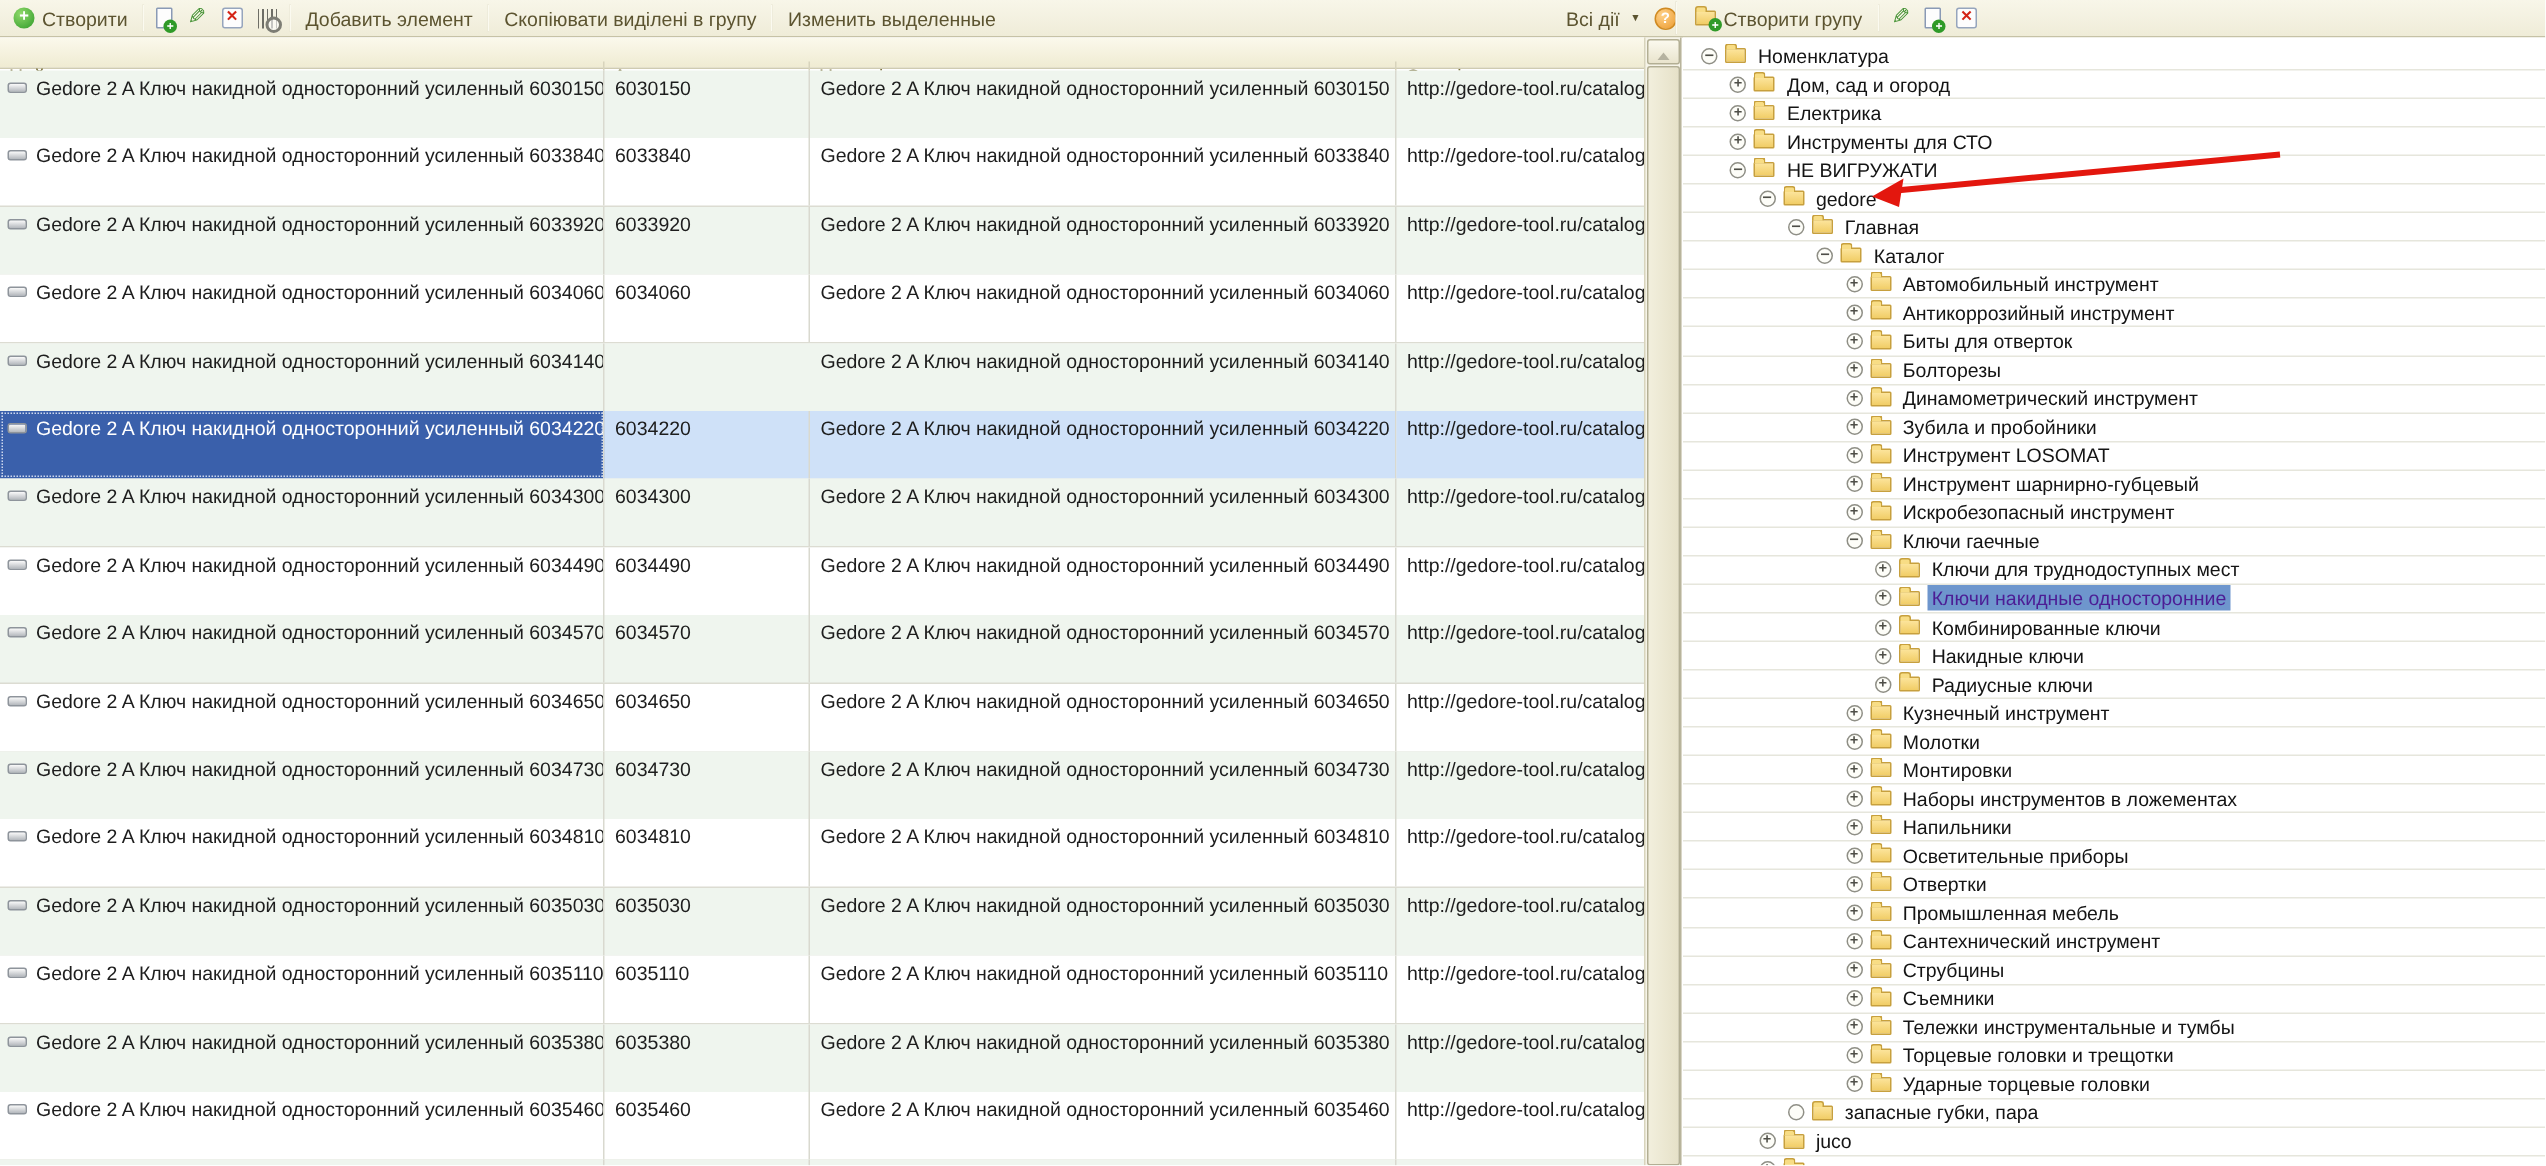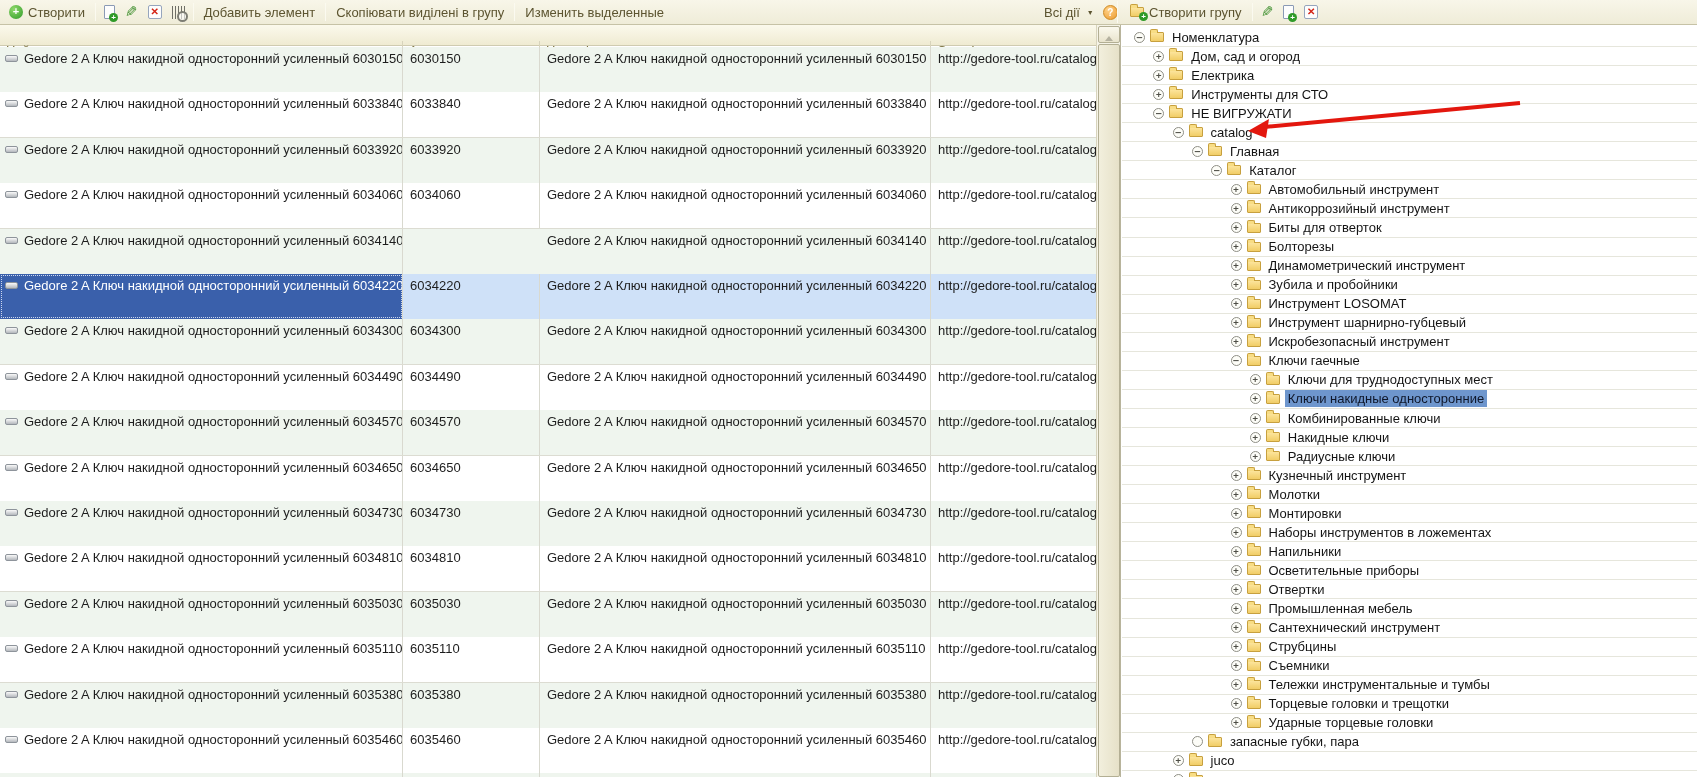--- a/index.html
+++ b/index.html
@@ -74,21 +74,21 @@
   .vs-thumb { position:absolute; left:1px; top:19px; width:22px; bottom:0; background:linear-gradient(90deg,#f2efdd,#e6e1c8);
     border:1px solid #b3af94; border-radius:2px; }
 
   
   .tree-panel { position:absolute; left:1122px; top:25px; width:575px; height:752px; background:#fff; overflow:hidden; }
   .tree-row { position:absolute; left:0; width:575px; height:19px; display:flex; align-items:center;
     border-bottom:1px solid #e6e6dc; font-size:13px; color:#141414; white-space:nowrap; }
   .exp { flex:none; width:11px; height:11px; border:1px solid #8f8f86; border-radius:50%; background:#fdfdf8;
     color:#4e4e47; font:bold 9px/9px "DejaVu Sans Mono",monospace; text-align:center; margin-right:5px; }
   .tree-label { margin-left:5px; padding:1px 3px; }
-  .tree-row.sel .tree-label { background:#6e96cd; color:#0f172a; }
+  .tree-row.sel .tree-label { background:#6e96cd; color:#4c1d95; }
 
   .arrow-overlay { position:absolute; left:0; top:0; width:1697px; height:777px; pointer-events:none; }
 </style>
 </head>
 <body>
 
 <div class="app">
 
   <div class="toolbar">
     <div class="tb-left">
@@ -307,21 +307,21 @@
         <span class="tree-label">Инструменты для СТО</span>
       </div>
       <div class="tree-row" style="top: 79.2px; padding-left: 31.3px;">
         <span class="exp">–</span>
         <span class="folder"></span>
         <span class="tree-label">НЕ ВИГРУЖАТИ</span>
       </div>
       <div class="tree-row" style="top: 98.25px; padding-left: 50.6px;">
         <span class="exp">–</span>
         <span class="folder"></span>
-        <span class="tree-label">catalog</span>
+        <span class="tree-label">gedore</span>
       </div>
       <div class="tree-row" style="top: 117.3px; padding-left: 69.9px;">
         <span class="exp">–</span>
         <span class="folder"></span>
         <span class="tree-label">Главная</span>
       </div>
       <div class="tree-row" style="top: 136.35px; padding-left: 89.2px;">
         <span class="exp">–</span>
         <span class="folder"></span>
         <span class="tree-label">Каталог</span>

